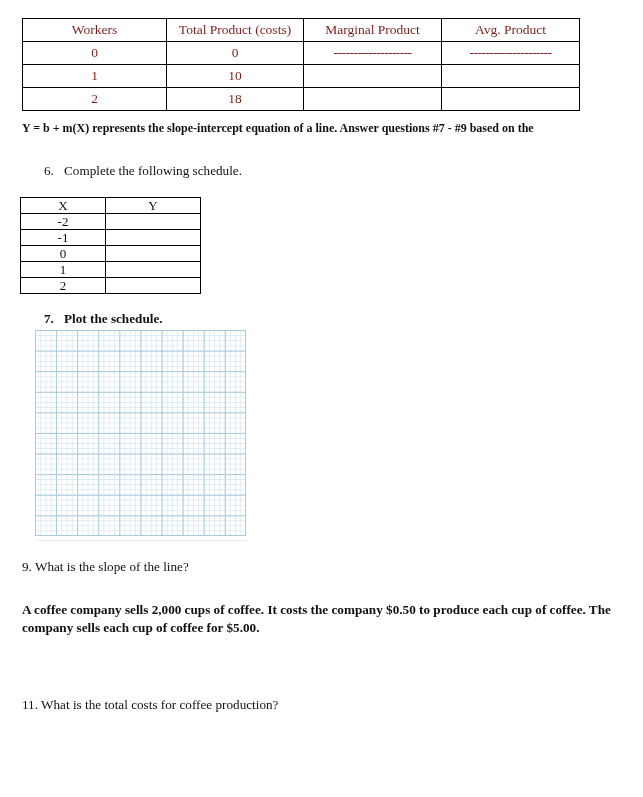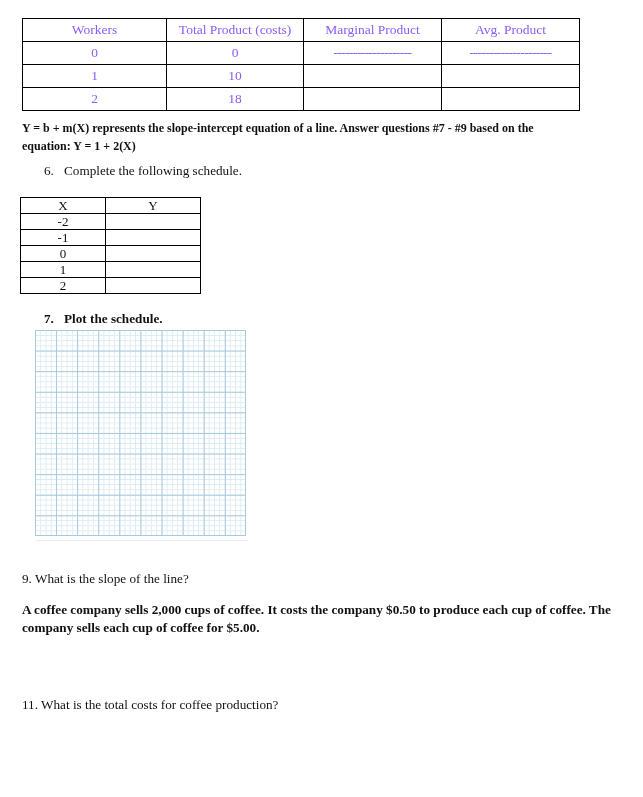--- a/index.html
+++ b/index.html
@@ -34,21 +34,21 @@
   }
   .production-table td,
   .production-table th {
     border: 1px solid #000000;
     text-align: center;
     font-weight: normal;
     font-size: 13.5px;
     height: 22px;
     padding: 0;
     line-height: 22px;
-    color: #8b5cf6;
+    color: #7f1d1d;
   }
   .production-table .col-workers   { width: 144px; }
   .production-table .col-total     { width: 137px; }
   .production-table .col-marginal  { width: 138px; }
   .production-table .col-avg       { width: 138px; }
   .dash-cell {
     font-weight: bold;
     letter-spacing: -0.6px;
     font-size: 12.5px;
   }
@@ -80,21 +80,21 @@
   }
   .q-flush {
     position: absolute;
     font-size: 13.2px;
     line-height: 17px;
     white-space: nowrap;
   }
 
   #q6 { left: 44px; top: 162px; }
   #q7 { left: 44px; top: 310px; font-weight: bold; }
-  #q9 { left: 22px; top: 558px; margin-top: 12px; }
+  #q9 { left: 22px; top: 558px; }
   #q10 { left: 22px; top: 651px; }
   #q11 { left: 22px; top: 696px; }
   #q12 { left: 22px; top: 741px; }
 
   
   .schedule-table {
     position: absolute;
     left: 20px;
     top: 197px;
     width: 180px;
@@ -204,21 +204,20 @@
         <td>2</td>
         <td>18</td>
         <td></td>
         <td></td>
       </tr>
     </tbody>
   </table>
 
   <div class="equation-block">
     <span>Y = b + m(X) represents the slope-intercept equation of a line. Answer questions #7 - #9 based on the</span>
-    <span class="line2">equation:   Y = 1 + 2(X)</span>
   </div>
 
   <div class="q-indent" id="q6">
     <span class="q-num">6.</span><span>Complete the following schedule.</span>
   </div>
 
   <table class="schedule-table">
     <colgroup>
       <col class="col-x">
       <col class="col-y">

